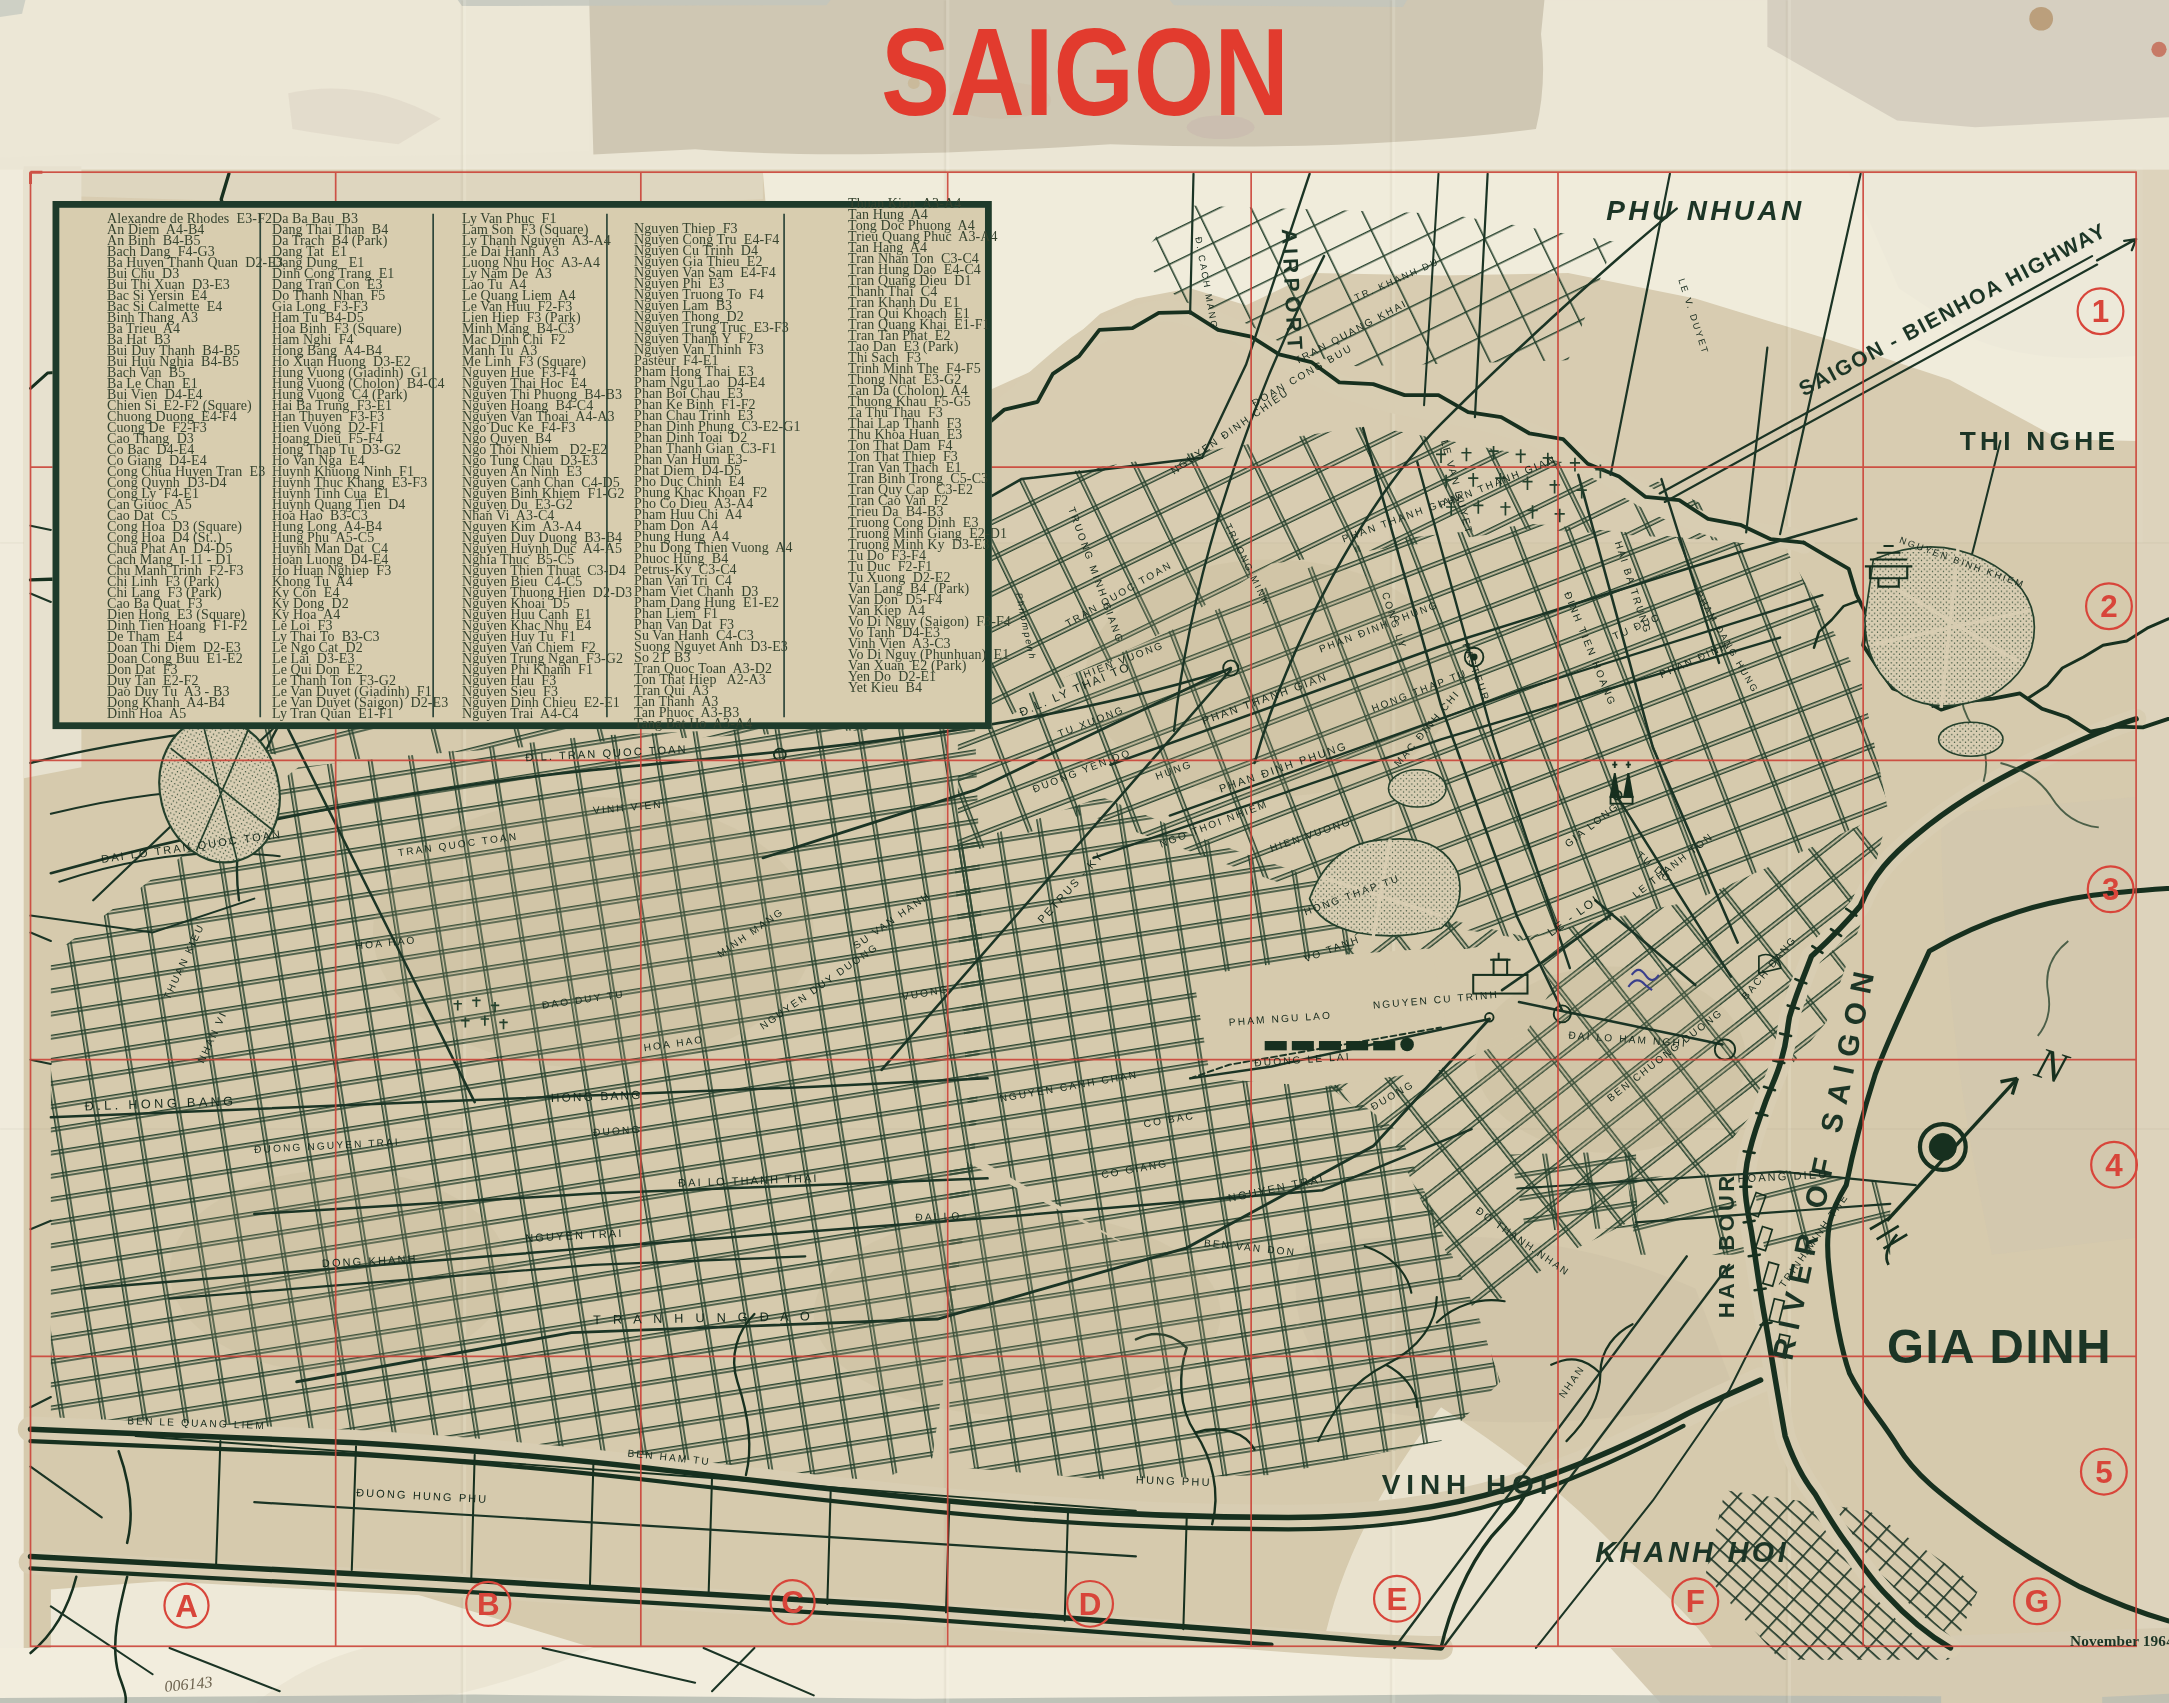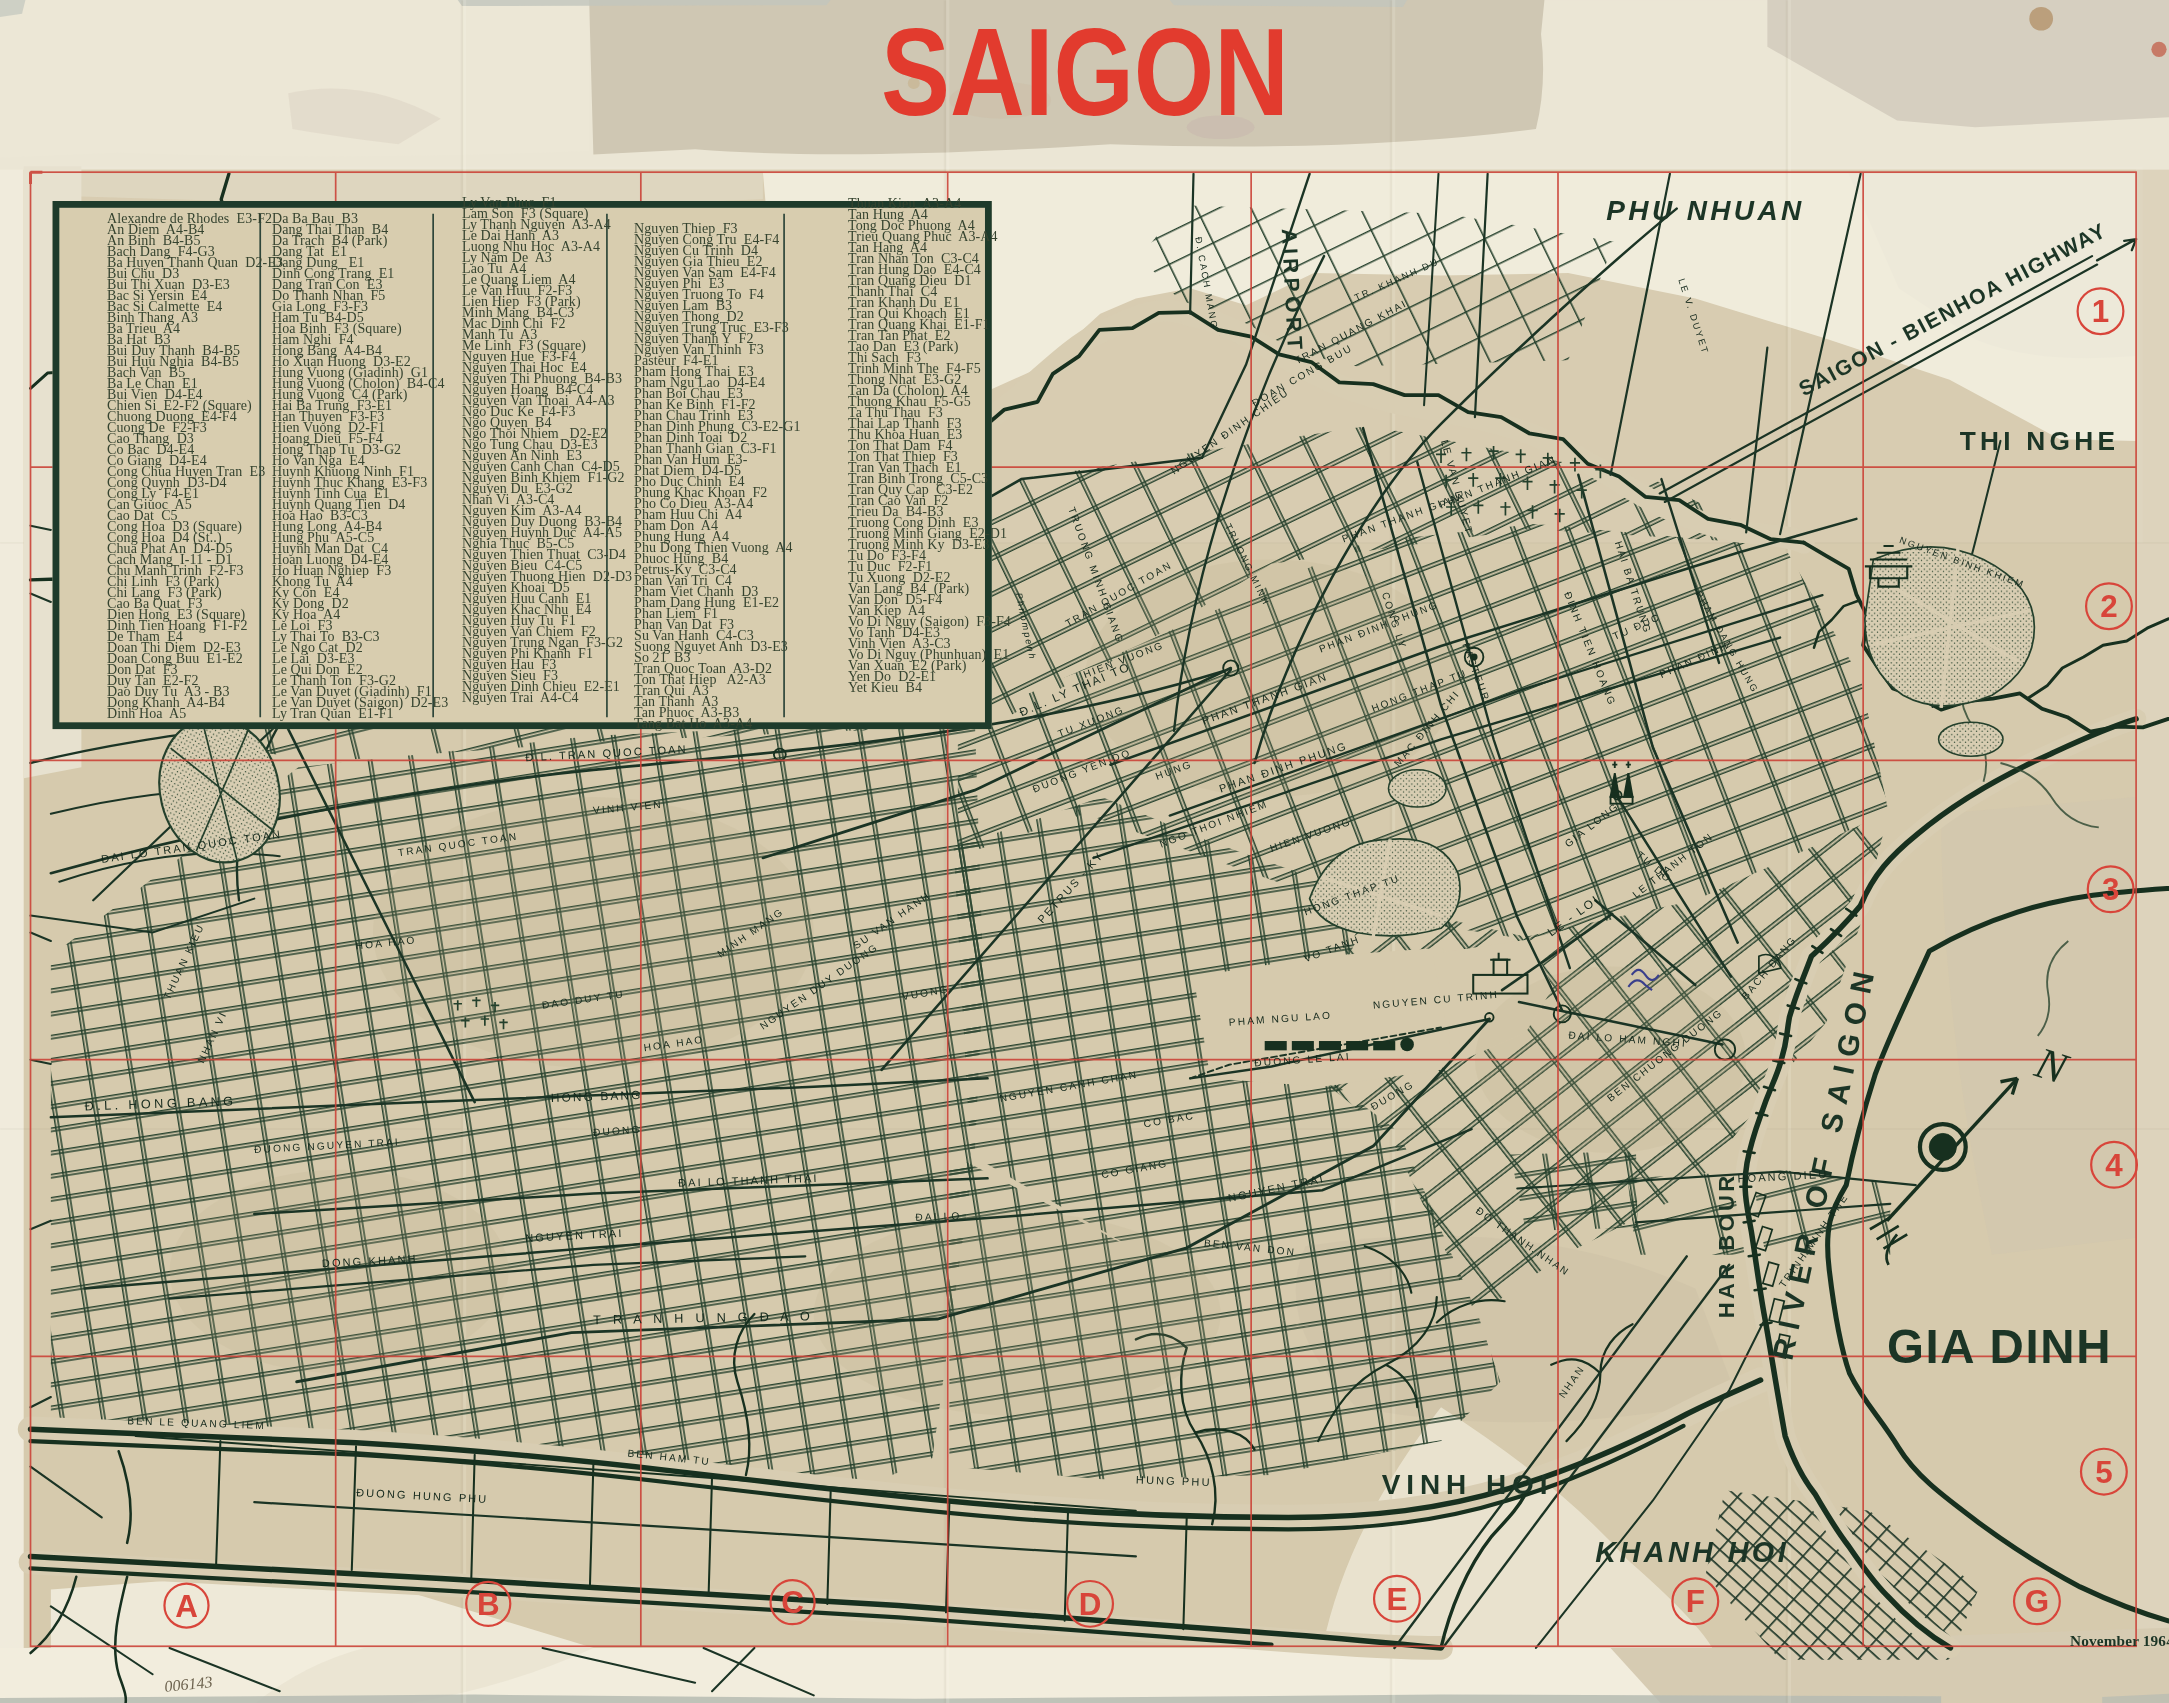--- a/index.html
+++ b/index.html
@@ -516,21 +516,21 @@
 Ky Hoa  A4
 Le Loi  F3
 Ly Thai To  B3-C3
 Le Ngo Cat  D2
 Le Lai  D3-E3
 Le Qui Don  E2
 Le Thanh Ton  F3-G2
 Le Van Duyet (Giadinh)  F1
 Le Van Duyet (Saigon)  D2-E3
 Ly Tran Quan  E1-F1</div>
-<div class="ix" style="left:462px;top:197px">Ly Van Phuc  F1
+<div class="ix" style="left:462px;top:213px">Ly Van Phuc  F1
 Lam Son  F3 (Square)
 Ly Thanh Nguyen  A3-A4
 Le Dai Hanh  A3
 Luong Nhu Hoc  A3-A4
 Ly Nam De  A3
 Lao Tu  A4
 Le Quang Liem  A4
 Le Van Huu  F2-F3
 Lien Hiep  F3 (Park)
 Minh Mang  B4-C3

